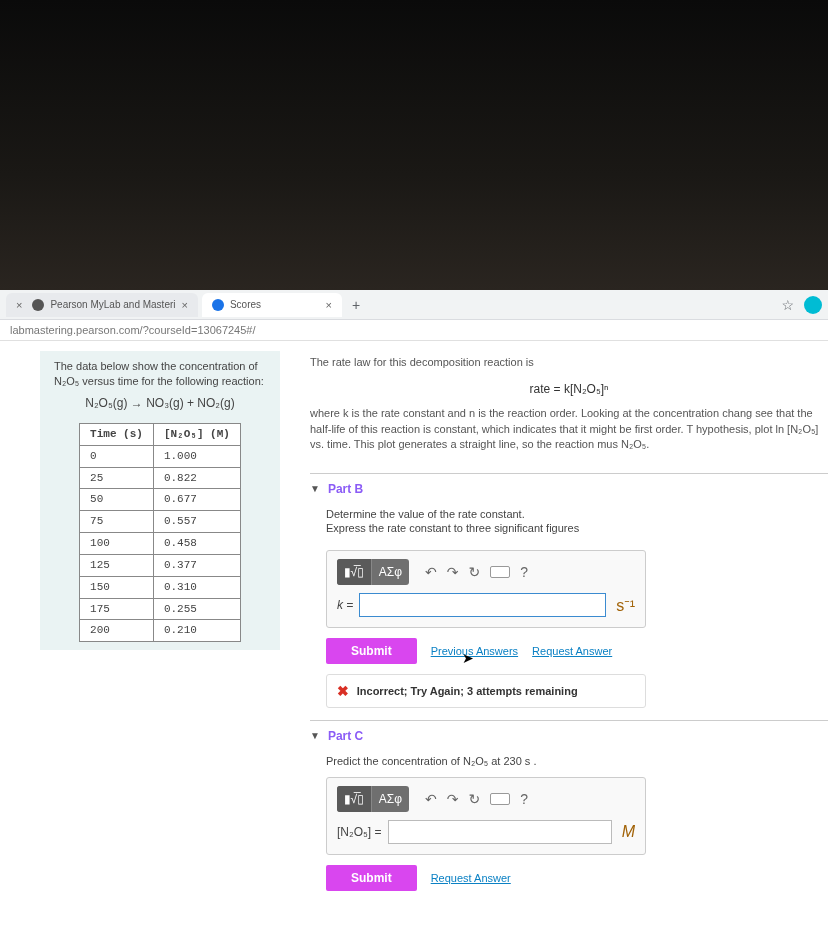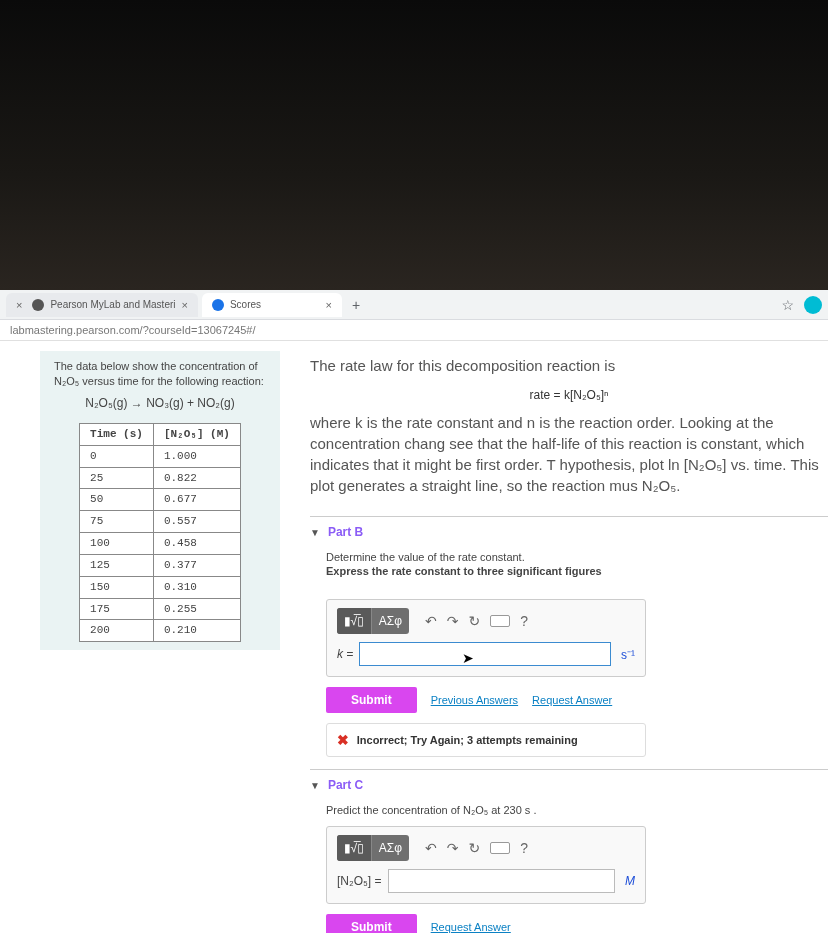--- a/index.html
+++ b/index.html
@@ -80,35 +80,35 @@
     border:1px solid #888;
     padding:3px 10px;
     text-align:left;
   }
   table.data th { font-weight:bold; text-align:center; }
   .right-col {
     flex:1;
     padding-right:0;
     overflow:hidden;
   }
-  .intro-text { font-size:15px; color:#555; line-height:1.4; padding:4px 0 8px 0;}
+  .intro-text { font-size:11px; color:#555; line-height:1.4; padding:4px 0 8px 0;}
   .rate-eq { text-align:center; font-size:12px; padding:4px 0 6px 0; }
   .part {
     border-top:1px solid #ccc;
     margin-top:12px;
   }
   .part-header {
     display:flex; align-items:center; gap:8px;
     padding:8px 0 6px 0;
   }
   .caret { font-size:10px; color:#555; }
   .part-title { font-weight:bold; font-size:12px; color:#8b5cf6; }
   .part-body { padding-left: 16px; font-size:11px; color:#444; }
   .instr { margin:6px 0 2px 0; }
-  .bold { font-weight:bold; display:block; margin:2px 0 22px 0;}
+  .bold { font-weight:normal; display:block; margin:2px 0 16px 0;}
   .answer-box {
     border:1px solid #ccc;
     background:#f9f9f9;
     border-radius:3px;
     padding:8px 10px 10px 10px;
     width: 320px;
   }
   .toolbar {
     background:#6f6f6f;
     border-radius:3px;
@@ -132,21 +132,21 @@
   .input-row { display:flex; align-items:center; gap:6px; margin-top:8px; }
   .var-label { font-style:italic; font-size:12px; }
   .ans-input {
     flex:1;
     border:1px solid #3b8bd0;
     height:24px;
     background:#fff;
     padding:2px 4px;
     font-size:12px;
   }
-  .unit { font-size:12px; color:#1d4ed8; padding-left:4px;}
+  .unit { font-size:16px; color:#a16207; padding-left:4px;}
   .actions { margin-top:10px; display:flex; align-items:center; gap:14px; }
   .btn-submit {
     background:#d946ef;
     color:#fff;
     border:none;
     padding:6px 25px;
     font-size:12px;
     font-weight:bold;
     border-radius:2px;
   }

